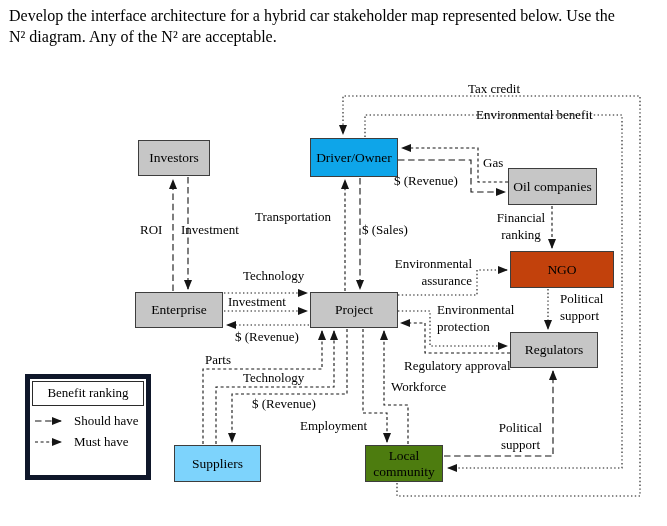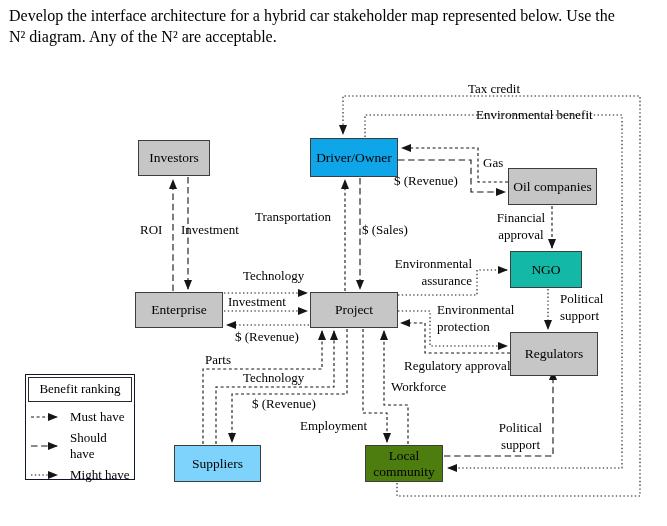--- a/index.html
+++ b/index.html
@@ -9,22 +9,22 @@
   #heading .sup{white-space:pre-line;}
   #edge-layer{position:absolute;left:0;top:0;width:667px;height:526px;pointer-events:none;}
   .edge{fill:none;stroke:#151515;stroke-width:1.1;}
   .st-must{stroke-dasharray:3 2.6;}
   .st-should{stroke-dasharray:6.5 3.6;}
   .st-might{stroke-dasharray:1.4 2.4;}
   .node{position:absolute;display:flex;align-items:center;justify-content:center;
         background:#c6c6c6;border:1px solid #3d3d3d;font-size:13.5px;line-height:1.12;
         text-align:center;white-space:pre-line;box-sizing:border-box;}
   .lbl{position:absolute;font-size:13px;line-height:1.3;white-space:pre-line;}
-  #legend{position:absolute;left:25px;top:374px;width:110px;height:106px;
-          border:1px solid #0f172a;box-sizing:border-box;}
+  #legend{position:absolute;left:25px;top:374px;width:126px;height:106px;
+          border:5px solid #0f172a;box-sizing:border-box;}
   #legend-title{margin:2px;border:1px solid #2b2b2b;text-align:center;
                 font-size:13px;padding:3px 0 4px 0;}
   .legend-item{display:flex;align-items:center;gap:4px;padding:5px 0 0 4px;font-size:13px;}
   .legend-item svg{flex:0 0 auto;}
   .sample{fill:none;stroke:#151515;stroke-width:1.1;}
 </style>
 </head>
 <body>
 
 <div id="page">
@@ -65,33 +65,33 @@
         <polyline points="444,456 553,456 553,371" class="edge st-should" marker-end="url(#arr)" stroke="#151515"></polyline>
       </g>
   </svg>
 
   <div id="nodes">
       <div class="node" style="left: 138px; top: 140px; width: 72px; height: 36px; background: rgb(198, 198, 198); border-color: rgb(61, 61, 61);">Investors</div>
       <div class="node" style="left: 310px; top: 138px; width: 88px; height: 39px; background: #0ea5e9; border-color: rgb(61, 61, 61);">Driver/Owner</div>
       <div class="node" style="left: 508px; top: 168px; width: 89px; height: 37px; background: rgb(198, 198, 198); border-color: rgb(61, 61, 61);">Oil companies</div>
       <div class="node" style="left: 135px; top: 292px; width: 88px; height: 36px; background: rgb(198, 198, 198); border-color: rgb(61, 61, 61);">Enterprise</div>
       <div class="node" style="left: 310px; top: 292px; width: 88px; height: 36px; background: rgb(198, 198, 198); border-color: rgb(61, 61, 61);">Project</div>
-      <div class="node" style="left: 510px; top: 251px; width: 72px; height: 37px; background: #14b8a6; border-color: rgb(61, 61, 61);">NGO</div>
-      <div class="node" style="left: 510px; top: 332px; width: 88px; height: 44px; background: rgb(198, 198, 198); border-color: rgb(61, 61, 61);">Regulators</div>
+      <div class="node" style="left: 510px; top: 251px; width: 104px; height: 37px; background: #c2410c; border-color: rgb(61, 61, 61);">NGO</div>
+      <div class="node" style="left: 510px; top: 332px; width: 88px; height: 36px; background: rgb(198, 198, 198); border-color: rgb(61, 61, 61);">Regulators</div>
       <div class="node" style="left: 174px; top: 445px; width: 87px; height: 37px; background: #7dd3fc; border-color: rgb(61, 61, 61);">Suppliers</div>
       <div class="node" style="left: 365px; top: 445px; width: 78px; height: 37px; background: #4d7c0f; border-color: rgb(61, 61, 61);">Local
 community</div>
     </div>
   <div id="labels">
       <div class="lbl" style="left: 458px; top: 81px; width: 72px; text-align: center;">Tax credit</div>
       <div class="lbl" style="left: 432px; top: 107px; width: 140px; text-align: left; margin-left: 44px;">Environmental benefit</div>
       <div class="lbl" style="left: 483px; top: 155px; width: 40px; text-align: left;">Gas</div>
       <div class="lbl" style="left: 394px; top: 173px; width: 80px; text-align: left;">$ (Revenue)</div>
       <div class="lbl" style="left: 486px; top: 210px; width: 70px; text-align: center;">Financial
-approval</div>
+ranking</div>
       <div class="lbl" style="left: 255px; top: 209px; width: 95px; text-align: left;">Transportation</div>
       <div class="lbl" style="left: 362px; top: 222px; width: 60px; text-align: left;">$ (Sales)</div>
       <div class="lbl" style="left: 140px; top: 222px; width: 32px; text-align: left;">ROI</div>
       <div class="lbl" style="left: 181px; top: 222px; width: 75px; text-align: left;">Investment</div>
       <div class="lbl" style="left: 243px; top: 268px; width: 75px; text-align: left;">Technology</div>
       <div class="lbl" style="left: 228px; top: 294px; width: 75px; text-align: left;">Investment</div>
       <div class="lbl" style="left: 235px; top: 329px; width: 85px; text-align: left;">$ (Revenue)</div>
       <div class="lbl" style="left: 380px; top: 256px; width: 92px; text-align: right;">Environmental
 assurance</div>
       <div class="lbl" style="left: 437px; top: 302px; width: 96px; text-align: left;">Environmental
@@ -105,31 +105,25 @@
       <div class="lbl" style="left: 252px; top: 396px; width: 85px; text-align: left;">$ (Revenue)</div>
       <div class="lbl" style="left: 300px; top: 418px; width: 80px; text-align: left;">Employment</div>
       <div class="lbl" style="left: 493px; top: 420px; width: 55px; text-align: center;">Political
 support</div>
     </div>
 
   <div id="legend">
     <div id="legend-title">Benefit ranking</div>
     <div class="legend-item">
       <svg width="36" height="10">
-        <line class="sample st-must" x1="1" y1="5" x2="27" y2="5" marker-end="url(#arr)"></line>
-      </svg>
-      <span>Must have</span>
-    </div>
-    <div class="legend-item">
-      <svg width="36" height="10">
         <line class="sample st-should" x1="1" y1="5" x2="27" y2="5" marker-end="url(#arr)"></line>
       </svg>
       <span>Should have</span>
     </div>
     <div class="legend-item">
       <svg width="36" height="10">
-        <line class="sample st-might" x1="1" y1="5" x2="27" y2="5" marker-end="url(#arr)"></line>
+        <line class="sample st-must" x1="1" y1="5" x2="27" y2="5" marker-end="url(#arr)"></line>
       </svg>
-      <span>Might have</span>
+      <span>Must have</span>
     </div>
   </div>
 
 </div>
 
 </body></html>

